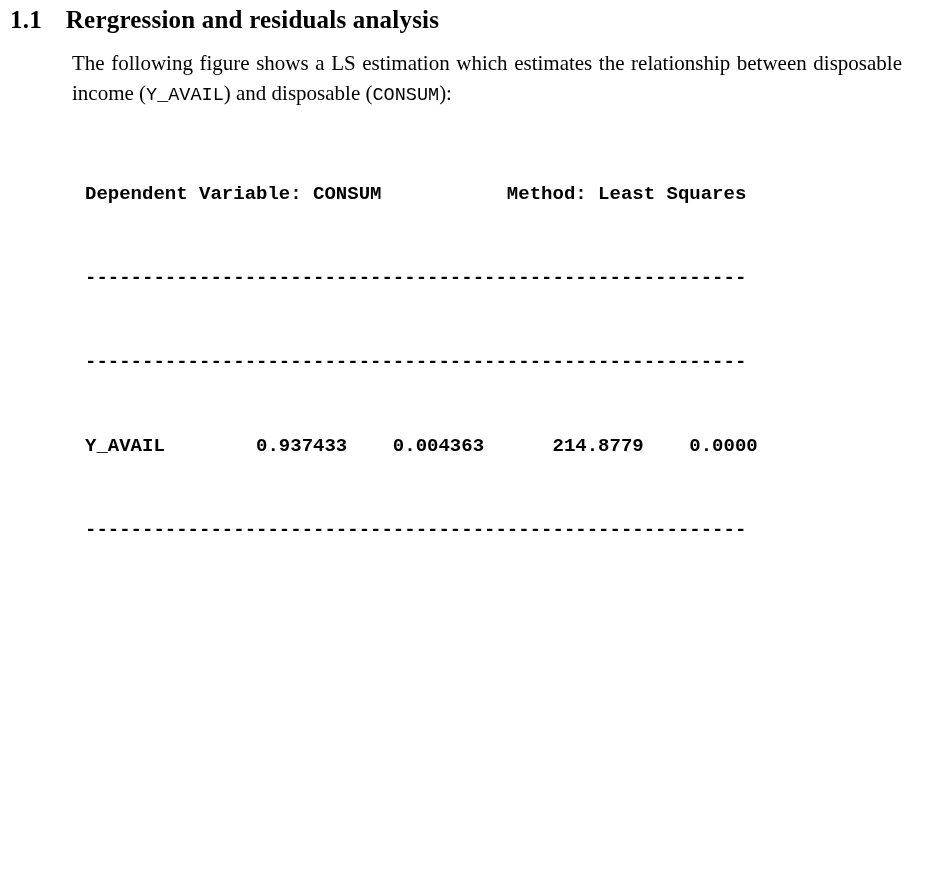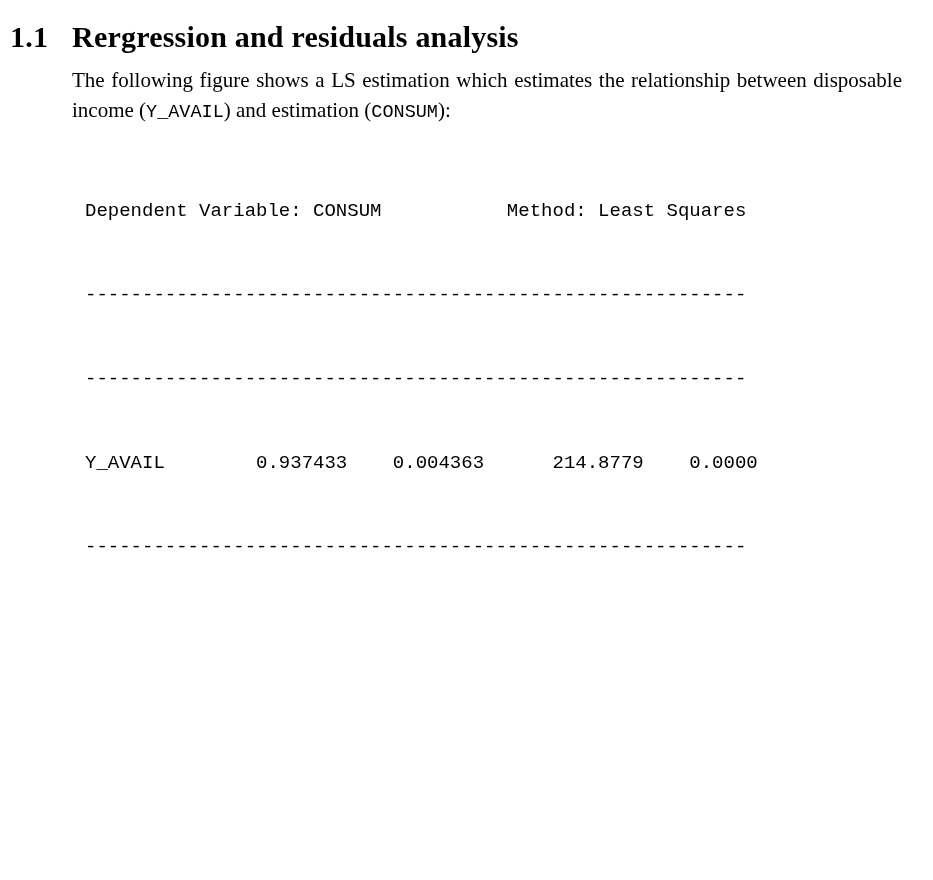--- a/index.html
+++ b/index.html
@@ -5,23 +5,23 @@
   * { box-sizing: border-box; }
   html, body { margin: 0; padding: 0; overflow: hidden; }
   body {
     width: 933px; height: 880px;
     background: #ffffff;
     color: #000000;
     font-family: "Liberation Serif", serif;
     font-size: 21px;
   }
   .heading {
-    padding: 22px 0 0 10px;
+    padding: 5px 0 0 10px;
     font-weight: bold;
-    font-size: 30px;
+    font-size: 25px;
     line-height: 30px;
     letter-spacing: 0.2px;
   }
   .heading .sec-num { display: inline-block; margin-right: 24px; }
   .intro {
     margin: 13px 0 0 72px;
     width: 830px;
     text-align: justify;
     line-height: 30px;
   }
@@ -29,28 +29,28 @@
     font-family: "Liberation Mono", monospace;
     font-size: 18.5px;
   }
   .output {
     margin: 13px 0 0 85px;
     font-family: "Liberation Mono", monospace;
     font-size: 19px;
     line-height: 28px;
     white-space: pre;
   }
-  .output .oline { white-space: pre; }
+  .output .oline { white-space: pre; font-weight: bold; }
 </style>
 </head>
 <body>
 
 <div class="heading"><span class="sec-num">1.1</span><span>Rergression and residuals analysis</span></div>
 
-<div class="intro"><span>The following figure shows a LS estimation which estimates the relationship between disposable income (</span><span class="code">Y_AVAIL</span><span>) and estimation (</span><span class="code">CONSUM</span><span>):</span></div>
+<div class="intro"><span>The following figure shows a LS estimation which estimates the relationship between disposable income (</span><span class="code">Y_AVAIL</span><span>) and disposable (</span><span class="code">CONSUM</span><span>):</span></div>
 
 <div class="output">
   <div class="oline">Dependent Variable: CONSUM           Method: Least Squares</div>
   <div class="oline">----------------------------------------------------------</div>
   <div class="oline">----------------------------------------------------------</div>
   <div class="oline">Y_AVAIL        0.937433    0.004363      214.8779    0.0000</div>
   <div class="oline">----------------------------------------------------------</div>
   
   
   

